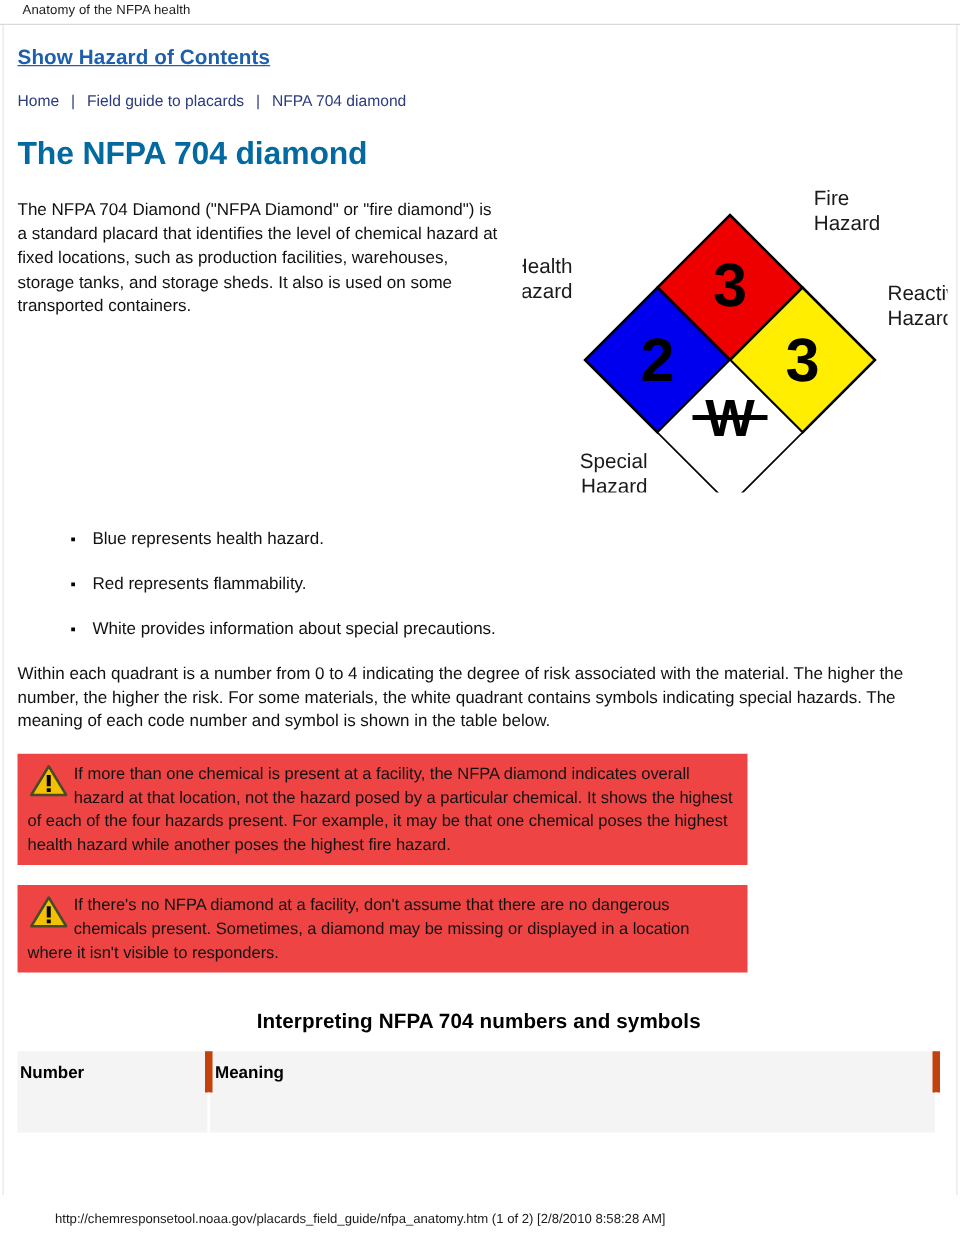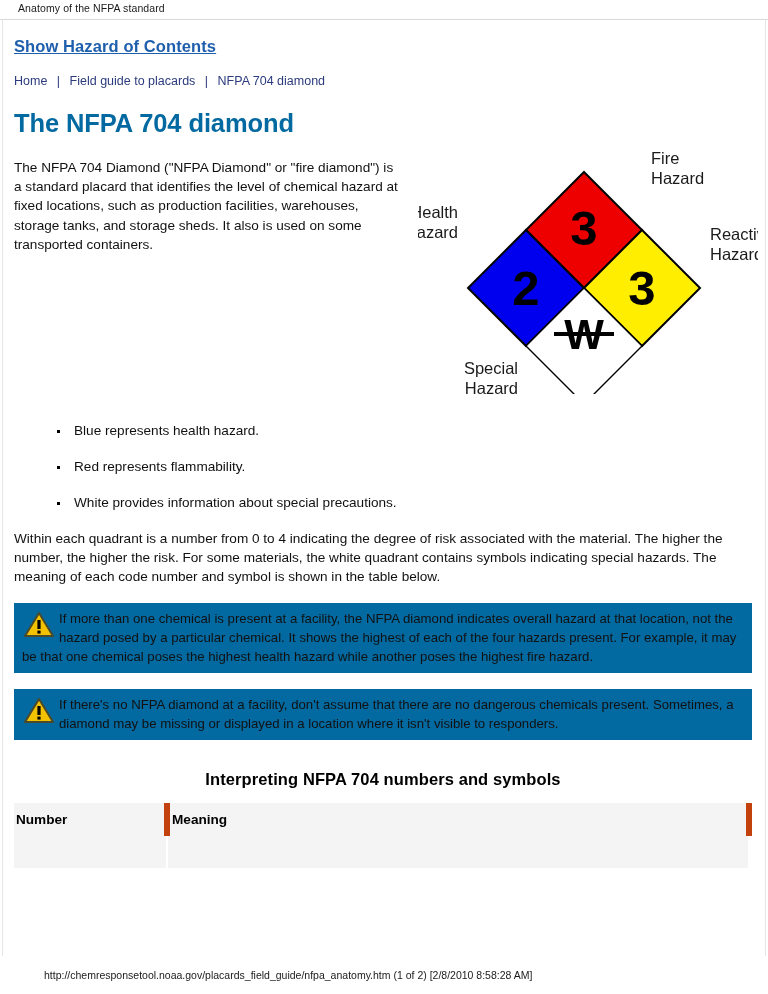--- a/index.html
+++ b/index.html
@@ -141,28 +141,28 @@
     top: 9px;
     width: 3px;
     height: 3px;
     background: #000;
   }
 
   .after-list { margin-top: 2px; }
 
   
   .notice {
-    background: #0369a1;
+    background: #ef4444;
     margin-top: 16px;
     padding: 6px 8px 7px 8px;
     font-size: 13.2px;
     line-height: 19px;
     color: #111;
     box-sizing: border-box;
-    width: 738px;
+    width: 584px;
   }
   .notice .warn-icon {
     float: left;
     width: 30px;
     height: 27px;
     margin: 2px 5px 0 2px;
   }
   .notice .notice-text { display: block; }
   .notice::after { content: ""; display: block; clear: both; }
 
@@ -206,21 +206,21 @@
     padding-left: 27px;
     box-sizing: border-box;
     font-size: 10.5px;
     color: #1a1a1a;
     white-space: nowrap;
   }
 </style>
 </head>
 <body>
 
-<div class="doc-titlebar">Anatomy of the NFPA standard</div>
+<div class="doc-titlebar">Anatomy of the NFPA health</div>
 <div class="titlebar-rule"></div>
 
 <div class="frame-left"></div>
 <div class="frame-right"></div>
 
 <div class="content">
 
   <a class="toc-link">Show Hazard of Contents</a>
 
   <div class="breadcrumb">

